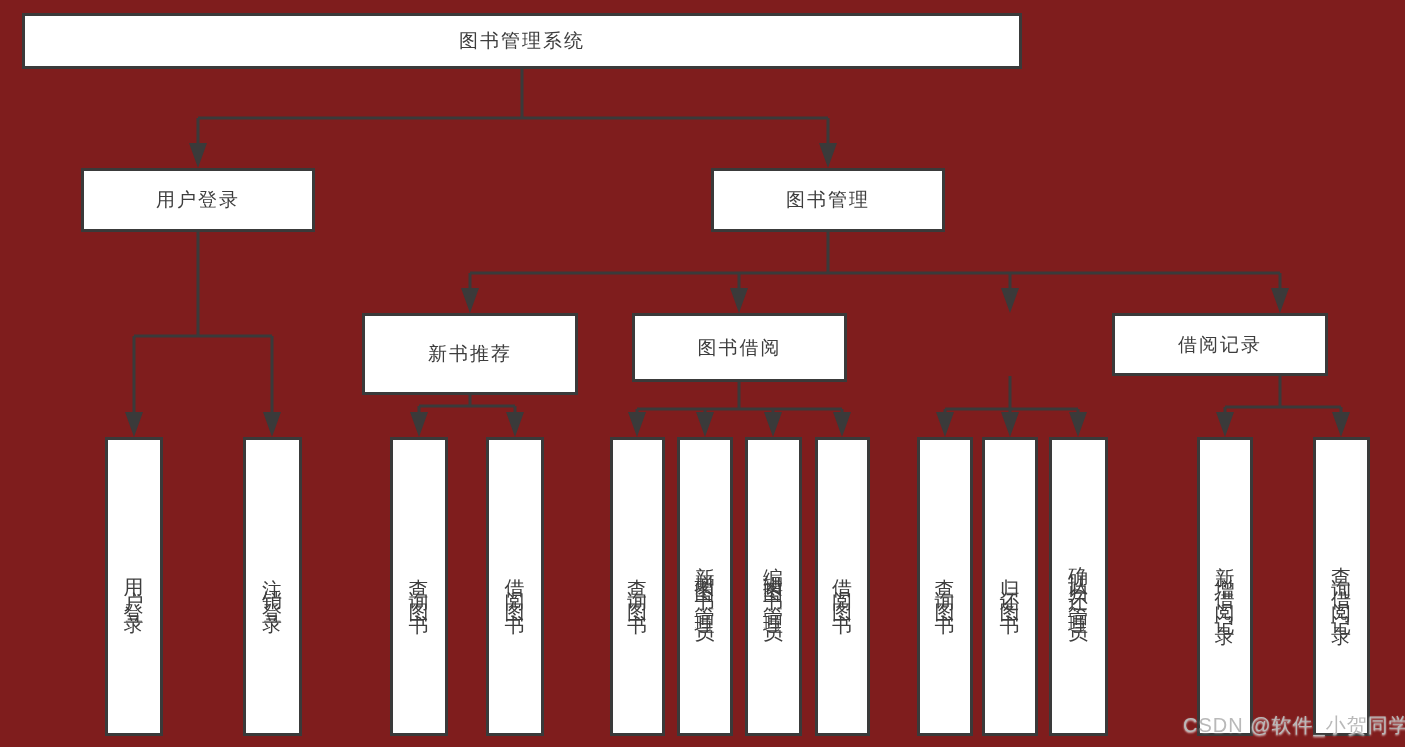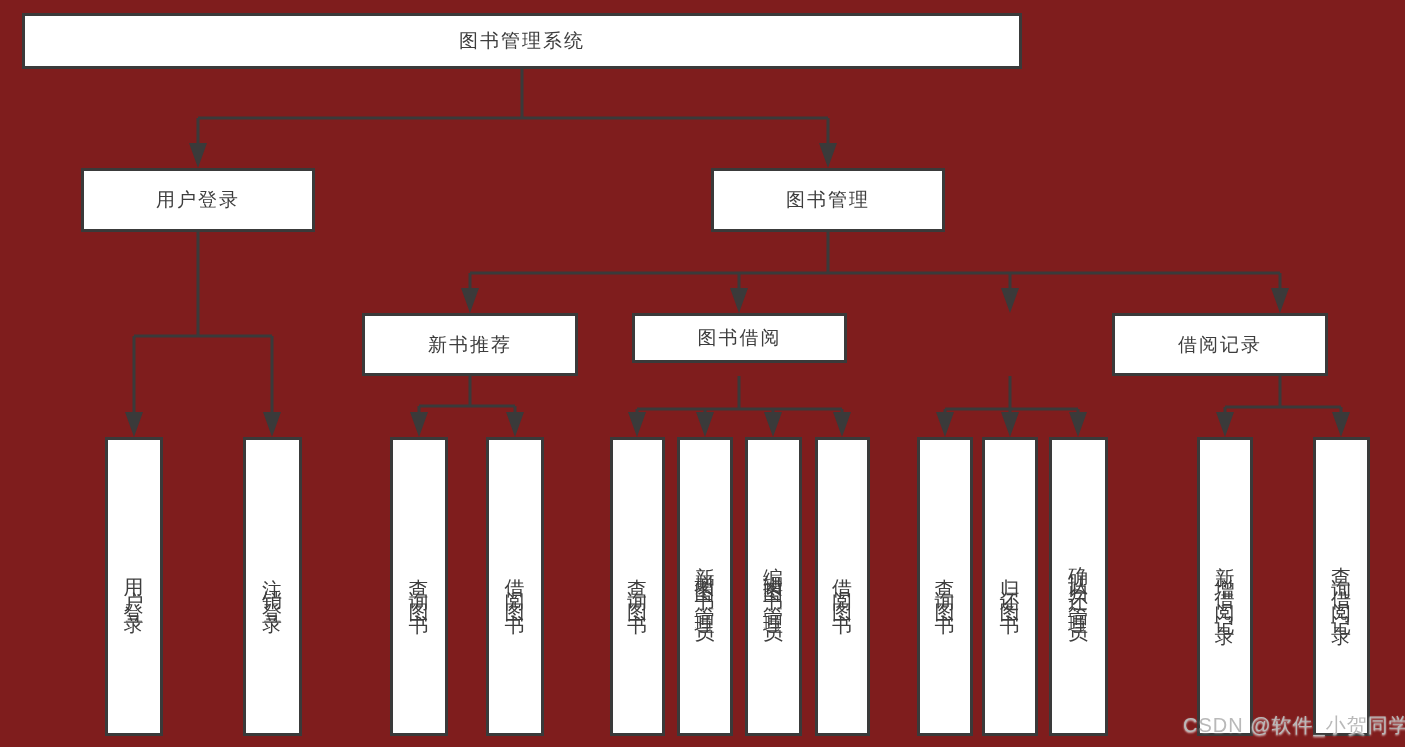--- a/index.html
+++ b/index.html
@@ -92,23 +92,23 @@
                M1332 412 L1350 412 L1341 437 Z"></path>
     </g>
   </svg>
 
   <div class="node h" style="left:22px; top:13px; width:1000px; height:56px;">图书管理系统</div>
 
   <div class="node h" style="left:81px; top:168px; width:234px; height:64px;">用户登录</div>
 
   <div class="node h" style="left:711px; top:168px; width:234px; height:64px;">图书管理</div>
 
-  <div class="node h" style="left:362px; top:313px; width:216px; height:63px;">新书推荐</div>
+  <div class="node h" style="left:362px; top:313px; width:216px; height:82px;">新书推荐</div>
 
-  <div class="node h" style="left:632px; top:313px; width:215px; height:50px;">图书借阅</div>
+  <div class="node h" style="left:632px; top:313px; width:215px; height:69px;">图书借阅</div>
 
 
   <div class="node h" style="left:1112px; top:313px; width:216px; height:63px;">借阅记录</div>
 
   <div class="node v" style="left:105px; top:437px; width:58px; height:299px;">用户登录</div>
 
   <div class="node v" style="left:243px; top:437px; width:59px; height:299px;">注销登录</div>
 
   <div class="node v" style="left:390px; top:437px; width:58px; height:299px;">查询图书</div>
 

